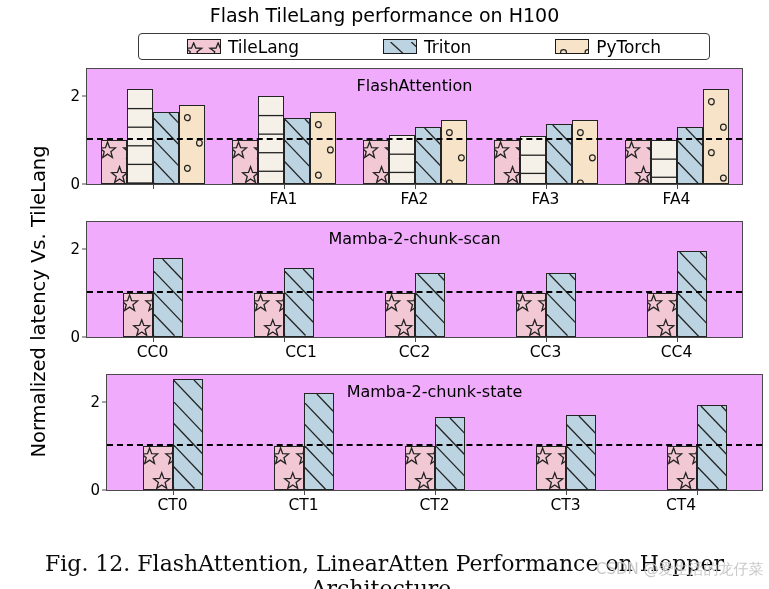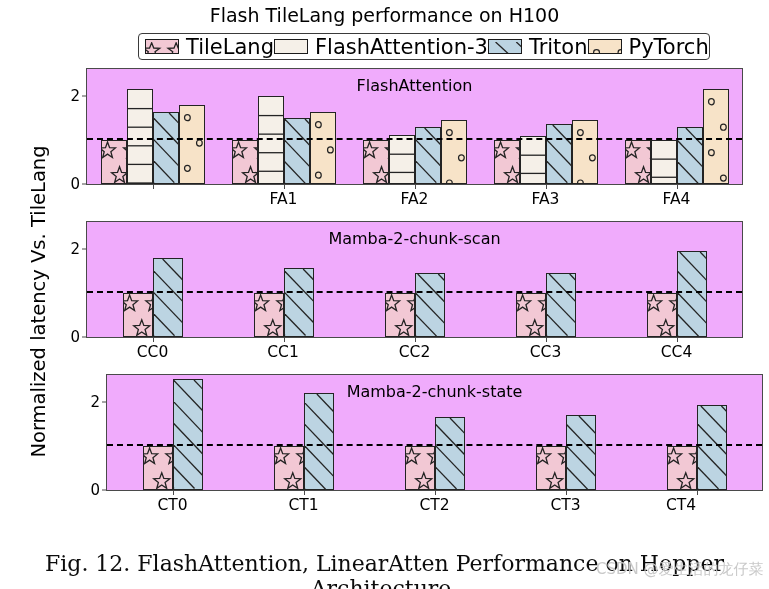--- a/index.html
+++ b/index.html
@@ -59,21 +59,21 @@
   }
   .legend-swatch {
     width: 34px;
     height: 15px;
     border: 1.4px solid #1a1a1a;
     box-sizing: border-box;
     position: relative;
     overflow: hidden;
   }
   .legend-label {
-    font-size: 21px;
+    font-size: 17px;
     color: #000;
   }
 
   
   #ylabel {
     position: absolute;
     left: -172px;
     top: 290px;
     width: 420px;
     text-align: center;
@@ -205,24 +205,20 @@
   <div id="legend">
       <div class="legend-entry">
         <div class="legend-swatch" style="background: rgb(242, 200, 212);"><svg class="hatch" width="100%" height="100%" viewBox="0 0 34 15" preserveAspectRatio="none">
             <polygon points="6.00,1.00 8.22,6.94 14.56,7.22 9.59,11.17 11.29,17.28 6.00,13.78 0.71,17.28 2.41,11.17 -2.56,7.22 3.78,6.94" fill="none" stroke="#232323" stroke-width="1.3" vector-effect="non-scaling-stroke"></polygon>
             <polygon points="32.00,1.00 34.22,6.94 40.56,7.22 35.59,11.17 37.29,17.28 32.00,13.78 26.71,17.28 28.41,11.17 23.44,7.22 29.78,6.94" fill="none" stroke="#232323" stroke-width="1.3" vector-effect="non-scaling-stroke"></polygon>
             <polygon points="58.00,1.00 60.22,6.94 66.56,7.22 61.59,11.17 63.29,17.28 58.00,13.78 52.71,17.28 54.41,11.17 49.44,7.22 55.78,6.94" fill="none" stroke="#232323" stroke-width="1.3" vector-effect="non-scaling-stroke"></polygon>
             <polygon points="19.00,27.00 21.22,32.94 27.56,33.22 22.59,37.17 24.29,43.28 19.00,39.78 13.71,43.28 15.41,37.17 10.44,33.22 16.78,32.94" fill="none" stroke="#232323" stroke-width="1.3" vector-effect="non-scaling-stroke"></polygon>
             <polygon points="45.00,27.00 47.22,32.94 53.56,33.22 48.59,37.17 50.29,43.28 45.00,39.78 39.71,43.28 41.41,37.17 36.44,33.22 42.78,32.94" fill="none" stroke="#232323" stroke-width="1.3" vector-effect="non-scaling-stroke"></polygon>
           </svg></div>
         <span class="legend-label">TileLang</span>
-      </div>
-      <div class="legend-entry">
-        <div class="legend-swatch" style="background: rgb(245, 240, 232);"><svg class="hatch" width="100%" height="100%" viewBox="0 0 34 15" preserveAspectRatio="none"></svg></div>
-        <span class="legend-label">FlashAttention-3</span>
       </div>
       <div class="legend-entry">
         <div class="legend-swatch" style="background: rgb(188, 212, 226);"><svg class="hatch" width="100%" height="100%" viewBox="0 0 34 15" preserveAspectRatio="none">
             <line x1="-15" y1="0" x2="0" y2="15" stroke="#232323" stroke-width="1.3" vector-effect="non-scaling-stroke"></line>
             <line x1="7" y1="0" x2="22" y2="15" stroke="#232323" stroke-width="1.3" vector-effect="non-scaling-stroke"></line>
             <line x1="29" y1="0" x2="44" y2="15" stroke="#232323" stroke-width="1.3" vector-effect="non-scaling-stroke"></line>
           </svg></div>
         <span class="legend-label">Triton</span>
       </div>
       <div class="legend-entry">
@@ -577,21 +573,21 @@
             <line x1="89.75" y1="0" x2="176" y2="86.25" stroke="#232323" stroke-width="1.3" vector-effect="non-scaling-stroke"></line>
             <line x1="111.75" y1="0" x2="198" y2="86.25" stroke="#232323" stroke-width="1.3" vector-effect="non-scaling-stroke"></line>
           </svg>
         </div>
         <div class="baseline" style="bottom: 44.2308px;"></div>
       </div>
     <div class="subplot-title">Mamba-2-chunk-scan</div>
   <div class="xtick-mark" style="left: 65.5px;"></div>
       <div class="xtick-label" style="left: 65.5px;">CC0</div>
       <div class="xtick-mark" style="left: 196.5px;"></div>
-      <div class="xtick-label" style="left: 196px;">CC1</div>
+      <div class="xtick-label" style="left: 214px;">CC1</div>
       <div class="xtick-mark" style="left: 327.5px;"></div>
       <div class="xtick-label" style="left: 327.5px;">CC2</div>
       <div class="xtick-mark" style="left: 458.5px;"></div>
       <div class="xtick-label" style="left: 458.5px;">CC3</div>
       <div class="xtick-mark" style="left: 589.5px;"></div>
       <div class="xtick-label" style="left: 589.5px;">CC4</div>
       <div class="ytick" style="top: 115px;">0</div>
       <div class="ytick-mark" style="top: 115px;"></div>
       <div class="ytick" style="top: 26.5385px;">2</div>
       <div class="ytick-mark" style="top: 26.5385px;"></div>

